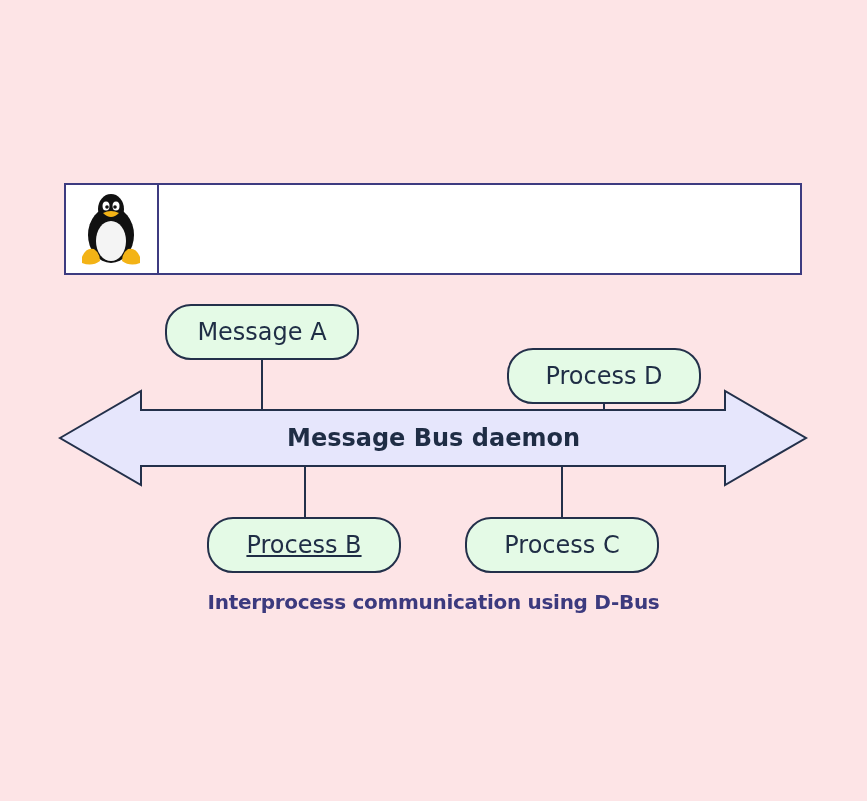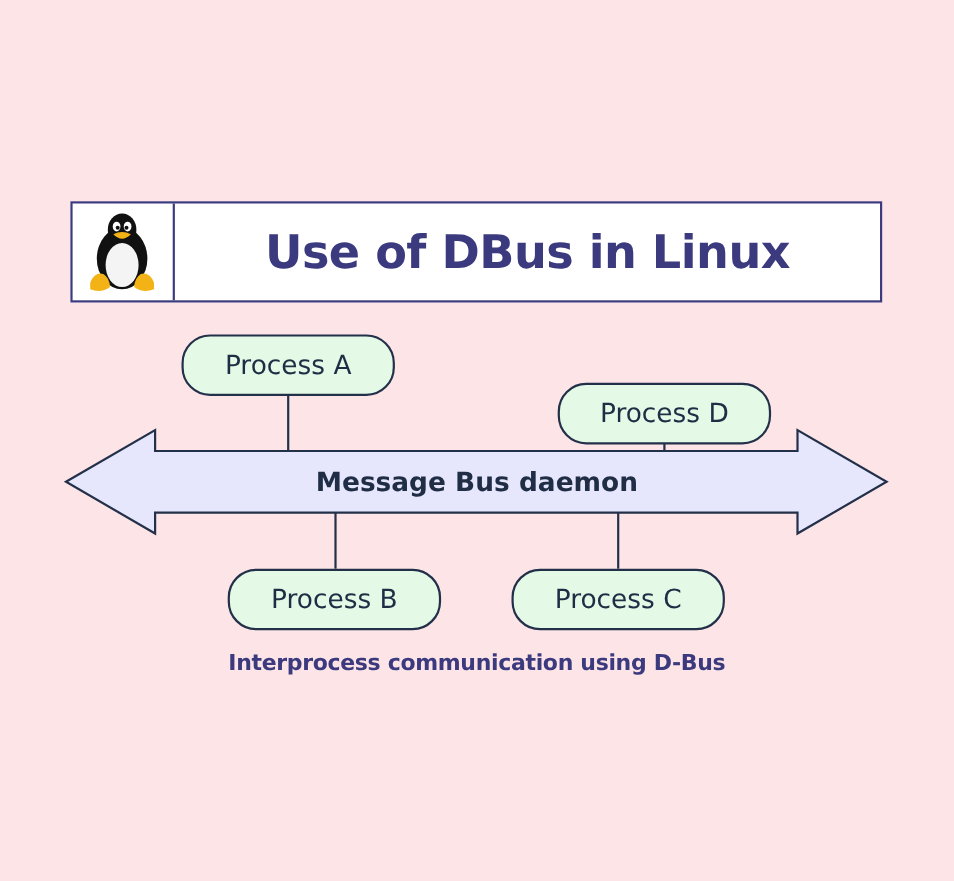--- a/index.html
+++ b/index.html
@@ -53,31 +53,30 @@
       <ellipse cx="33" cy="50" rx="15" ry="20" fill="#f4f4f4"></ellipse>
       <ellipse cx="28" cy="15" rx="3.5" ry="4.5" fill="#fff"></ellipse>
       <ellipse cx="38" cy="15" rx="3.5" ry="4.5" fill="#fff"></ellipse>
       <circle cx="29" cy="16" r="1.8" fill="#111"></circle>
       <circle cx="37" cy="16" r="1.8" fill="#111"></circle>
       <path d="M25 22 Q33 18 41 22 Q33 30 25 22 Z" fill="#f3b316"></path>
       <path d="M4 66 Q8 56 16 58 Q22 62 22 70 Q14 76 4 72 Z" fill="#f3b316"></path>
       <path d="M62 66 Q58 56 50 58 Q44 62 44 70 Q52 76 62 72 Z" fill="#f3b316"></path>
     </svg>
   </div>
-  <div class="title">Use of DBus in Linux</div>
 </div>
 
 <svg class="diagram" width="867" height="801">
   <line x1="262" y1="360" x2="262" y2="410" stroke="#23304a" stroke-width="2"></line>
   <line x1="604" y1="360" x2="604" y2="410" stroke="#23304a" stroke-width="2"></line>
   <line x1="305" y1="466" x2="305" y2="517" stroke="#23304a" stroke-width="2"></line>
   <line x1="562" y1="466" x2="562" y2="517" stroke="#23304a" stroke-width="2"></line>
   <polygon points="60,438 141,391 141,410 725,410 725,391 806,438 725,485 725,466 141,466 141,485" fill="#e6e6fc" stroke="#23304a" stroke-width="2" stroke-linejoin="miter"></polygon>
 </svg>
 
 <div class="bus-label">Message Bus daemon</div>
 
-<div class="pill" style="left:165px; top:304px;">Process A</div>
+<div class="pill" style="left:165px; top:304px;">Message A</div>
 <div class="pill" style="left:507px; top:304px;margin-top:44px;">Process D</div>
-<div class="pill" style="left:207px; top:517px;">Process B</div>
+<div class="pill" style="left:207px; top:517px;text-decoration:underline;">Process B</div>
 <div class="pill" style="left:465px; top:517px;text-align:center;">Process C</div>
 
 <div class="caption">Interprocess communication using D-Bus</div>
 
 </body></html>

